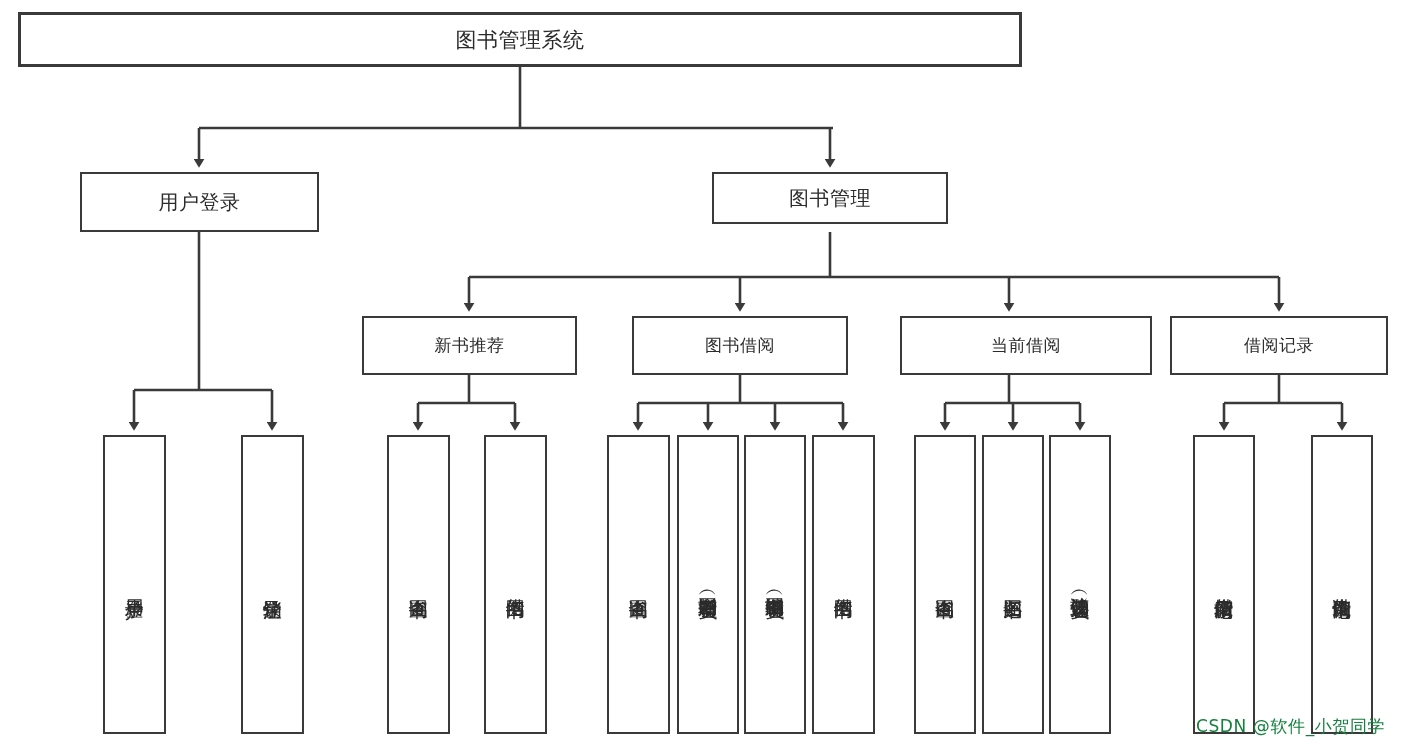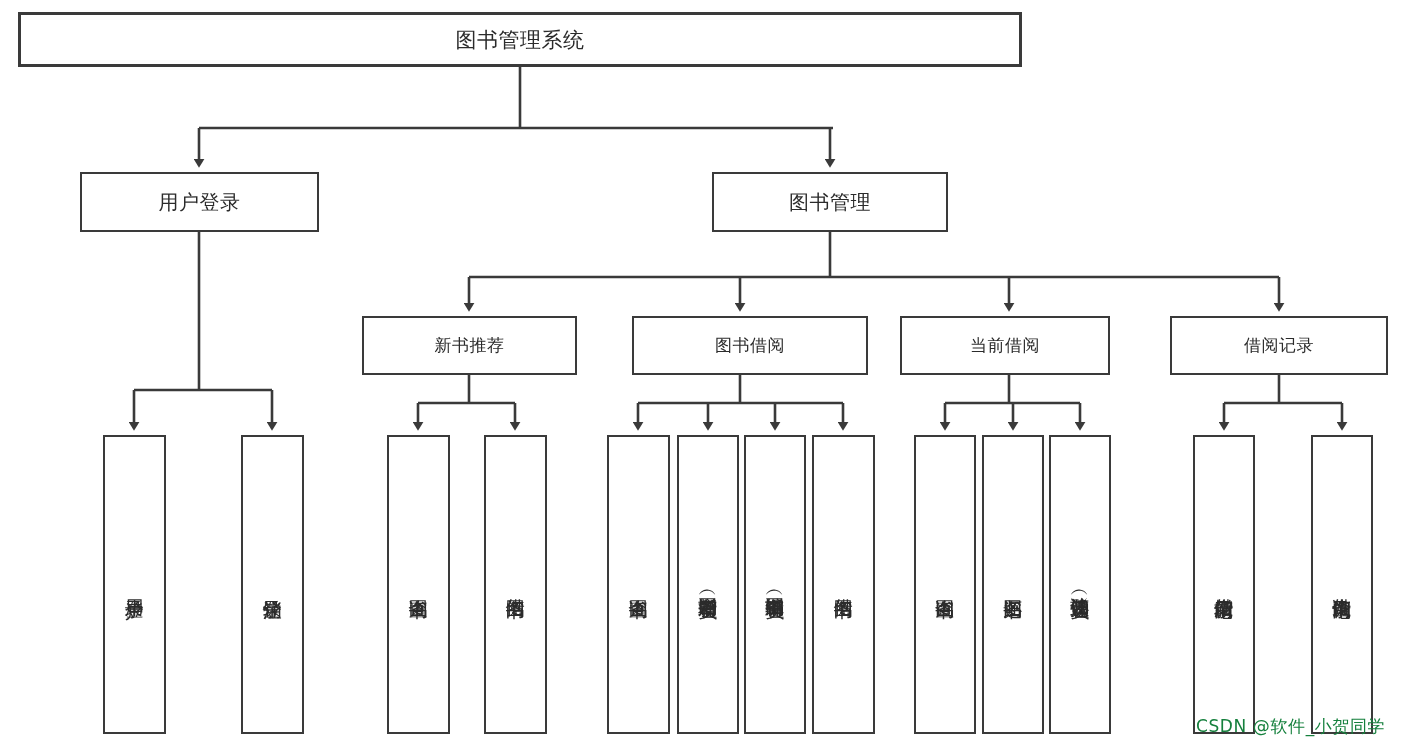--- a/index.html
+++ b/index.html
@@ -128,31 +128,31 @@
     </g>
   </svg>
 
   <div class="node root" style="left:18px; top:12px; width:1004px; height:55px;">
     <span>图书管理系统</span>
   </div>
 
   <div class="node level1" style="left:80px; top:172px; width:239px; height:60px;">
     <span>用户登录</span>
   </div>
-  <div class="node level1" style="left:712px; top:172px; width:236px; height:60px;">
+  <div class="node level1" style="left:712px; top:172px; width:236px; height:52px;">
     <span>图书管理</span>
   </div>
 
   <div class="node level2" style="left:362px; top:316px; width:215px; height:59px;">
     <span>新书推荐</span>
   </div>
-  <div class="node level2" style="left:632px; top:316px; width:236px; height:59px;">
+  <div class="node level2" style="left:632px; top:316px; width:216px; height:59px;">
     <span>图书借阅</span>
   </div>
-  <div class="node level2" style="left:900px; top:316px; width:210px; height:59px;">
+  <div class="node level2" style="left:900px; top:316px; width:252px; height:59px;">
     <span>当前借阅</span>
   </div>
   <div class="node level2" style="left:1170px; top:316px; width:218px; height:59px;text-align:center;">
     <span>借阅记录</span>
   </div>
 
   <div class="node leaf" style="left:103px; top:435px; width:63px; height:299px;">
     <span>用户登录</span>
   </div>
   <div class="node leaf" style="left:241px; top:435px; width:63px; height:299px;">

